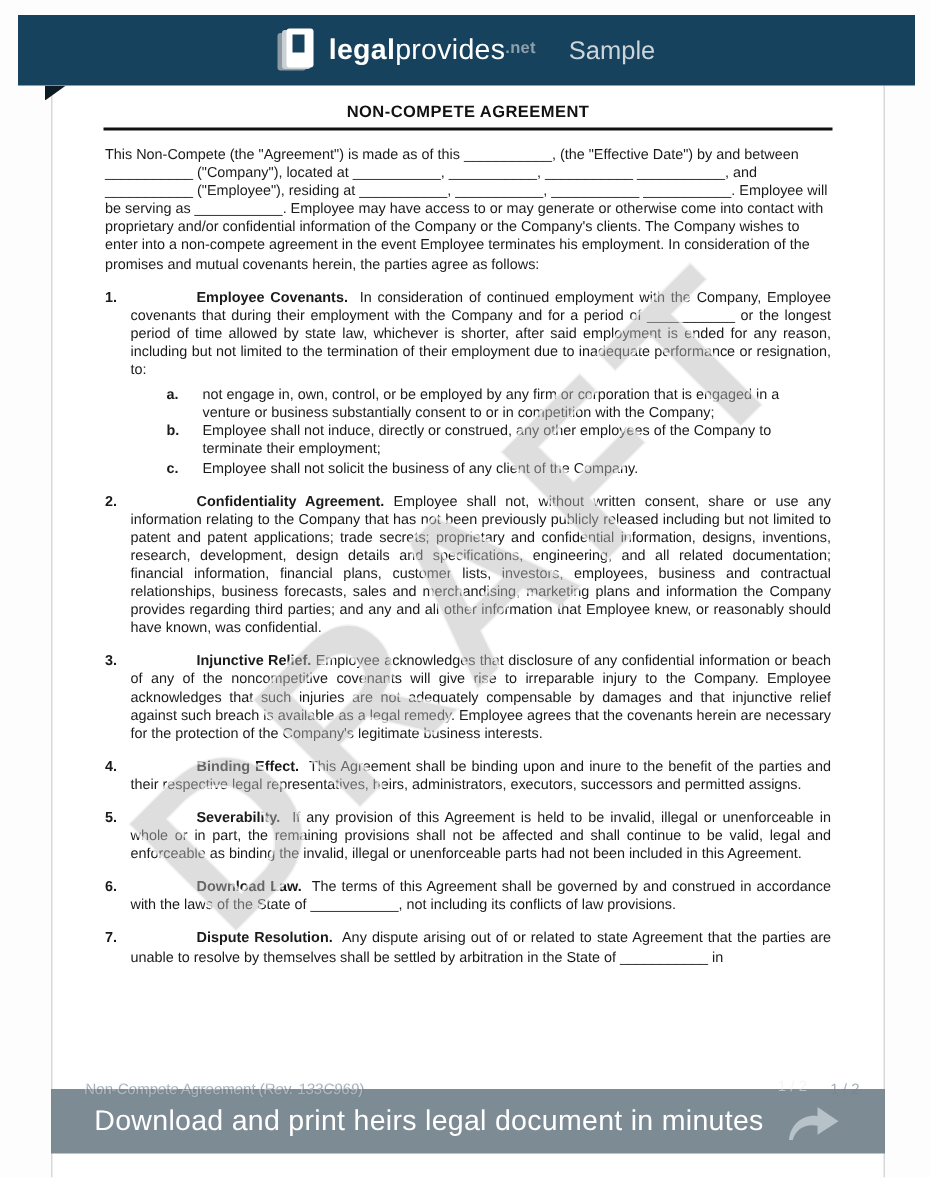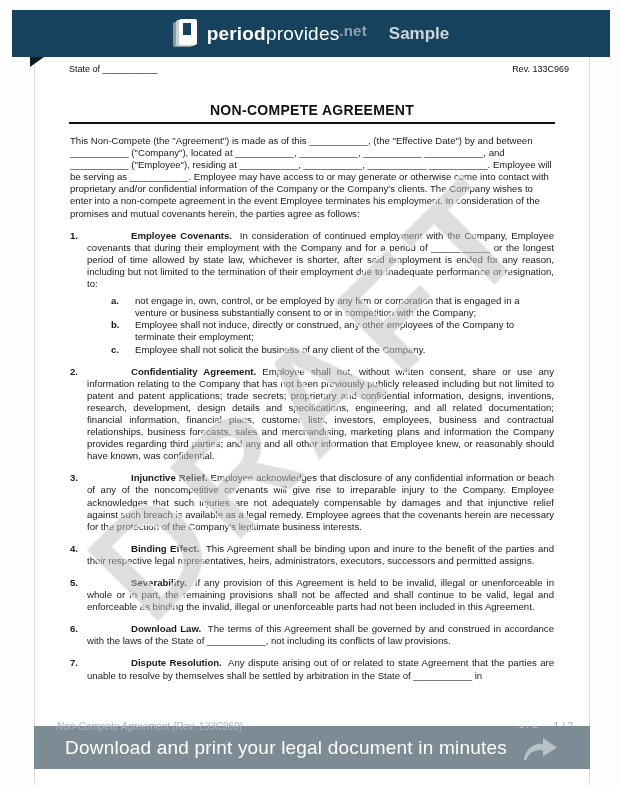--- a/index.html
+++ b/index.html
@@ -15,41 +15,41 @@
     z-index:30;
   }
   .logo{display:flex;align-items:center;gap:10px;cursor:pointer;}
   .logo-icon{position:relative;width:24px;height:29px;}
   .logo-icon .back{position:absolute;left:0;top:3px;width:19px;height:25px;background:#8d9aa4;border-radius:2px;}
   .logo-icon .mid{position:absolute;left:3px;top:1px;width:19px;height:26px;background:#c9d1d6;border-radius:2px;}
   .logo-icon .front{position:absolute;left:6px;top:0;width:18px;height:26px;background:#ffffff;border-radius:2px;}
   .logo-icon .notch{position:absolute;left:10px;top:4px;width:8px;height:12px;background:#16425e;}
   .logo-word{font-size:19px;color:#ffffff;letter-spacing:.2px;}
   .logo-word .bold{font-weight:bold;}
-  .logo-net{font-size:15px;color:#8fa0ab;font-weight:bold;position:relative;top:-4px;}
-  .sample{font-size:17px;color:#cdd5da;margin-left:12px;font-weight:700;}
+  .logo-net{font-size:11px;color:#8fa0ab;font-weight:bold;position:relative;top:-4px;}
+  .sample{font-size:17px;color:#cdd5da;margin-left:12px;font-weight:400;}
   
   .fold{
     position:absolute;left:30px;top:57px;width:14px;height:10px;z-index:29;
     background:#0d1b24;clip-path:polygon(0 0,100% 0,0 100%);
   }
   
   .paper{
     position:absolute;left:34px;top:57px;width:556px;height:728px;
     background:#ffffff;border-left:1px solid #d8d8d8;border-right:1px solid #d8d8d8;
     box-sizing:border-box;z-index:10;
   }
   .paper-inner{position:relative;width:100%;height:100%;overflow:hidden;}
   .meta-row{
     display:flex;justify-content:space-between;
     padding:7px 20px 0 34px;font-size:9px;color:#111;
   }
   .doc-title{
-    text-align:center;font-size:14px;font-weight:bold;color:#111;
-    letter-spacing:.3px;margin-top:28px;
+    text-align:center;font-size:11px;font-weight:bold;color:#111;
+    letter-spacing:.3px;margin-top:12px;
   }
   .title-rule{height:2px;background:#111;margin:4px 34px 0 34px;}
   .doc-body{
     padding:11px 35px 0 35px;font-size:9.6px;line-height:12.1px;color:#1a1a1a;
   }
   .intro{text-align:left;margin:0 0 10px 0;}
   .section{display:flex;margin:0 0 10px 0;}
   .sec-num{width:17px;flex:0 0 17px;font-weight:bold;text-align:left;padding-left:0;}
   .sec-text{flex:1;text-align:justify;}
   .sec-head{font-weight:bold;padding-left:44px;}
@@ -89,32 +89,28 @@
 <body>
 
 <div class="ribbon">
   <div class="logo">
     <div class="logo-icon">
       <div class="back"></div>
         <div class="mid"></div>
         <div class="front"></div>
         <div class="notch"></div>
     </div>
-    <div class="logo-word"><span class="bold">period</span><span>provides</span><span class="logo-net">.net</span></div>
+    <div class="logo-word"><span class="bold">legal</span><span>provides</span><span class="logo-net">.net</span></div>
     <span class="sample">Sample</span>
   </div>
 </div>
 <div class="fold"></div>
 
 <div class="paper">
   <div class="paper-inner">
-    <div class="meta-row">
-      <span>State of ___________</span>
-      <span>Rev. 133C969</span>
-    </div>
     <div class="doc-title">NON-COMPETE AGREEMENT</div>
     <div class="title-rule"></div>
 
     <div class="doc-body">
       <p class="intro">This Non-Compete (the "Agreement") is made as of this ___________, (the "Effective Date") by and between ___________ ("Company"), located at ___________, ___________, ___________ ___________, and ___________ ("Employee"), residing at ___________, ___________, ___________ ___________. Employee will be serving as ___________. Employee may have access to or may generate or otherwise come into contact with proprietary and/or confidential information of the Company or the Company's clients. The Company wishes to enter into a non-compete agreement in the event Employee terminates his employment. In consideration of the promises and mutual covenants herein, the parties agree as follows:</p>
 
       <div class="section">
         <div class="sec-num">1.</div>
         <div class="sec-text"><span class="sec-head">Employee Covenants.</span>&nbsp; <span>In consideration of continued employment with the Company, Employee covenants that during their employment with the Company and for a period of ___________ or the longest period of time allowed by state law, whichever is shorter, after said employment is ended for any reason, including but not limited to the termination of their employment due to inadequate performance or resignation, to:</span>
           <div class="sublist">
@@ -170,17 +166,17 @@
       <span>1 / 2</span>
     </div>
   </div>
 </div>
 
 <div class="watermark">DRAFT</div>
 
 <div class="cta">
   <span class="ghost-label">Non-Compete Agreement (Rev. 133C969)</span>
   <span class="ghost-page">1 / 2</span>
-  <span class="cta-text">Download and print your legal document in minutes</span>
+  <span class="cta-text">Download and print heirs legal document in minutes</span>
   <svg class="cta-arrow" viewBox="0 0 38 27">
     <path d="M3 25 C4 14 13 7.5 22 9 L22 3 L36 12.5 L22 21.5 L22 15.5 C14 14 7.5 17.5 5.5 25 Z"></path>
   </svg>
 </div>
 
 </body></html>

